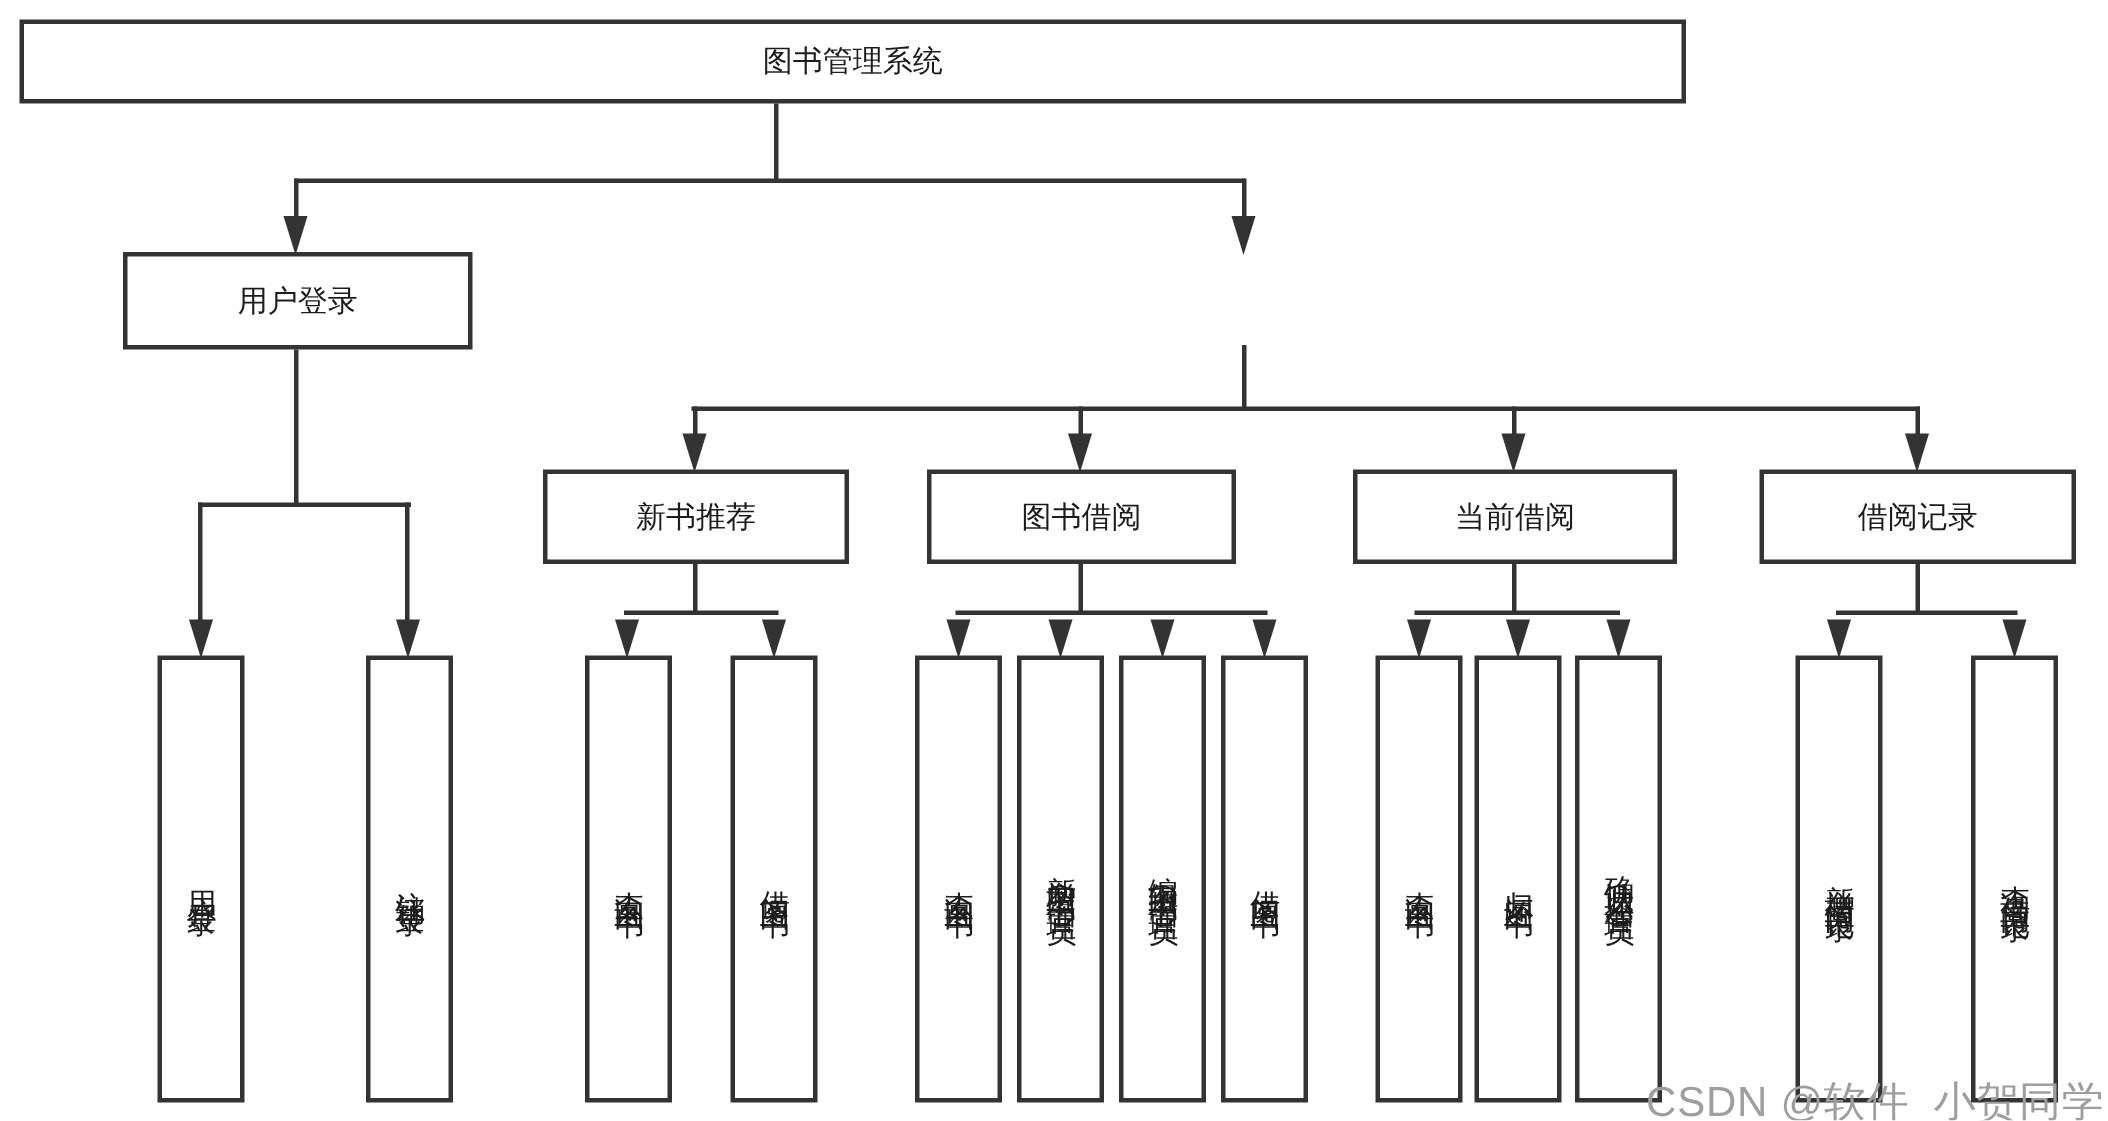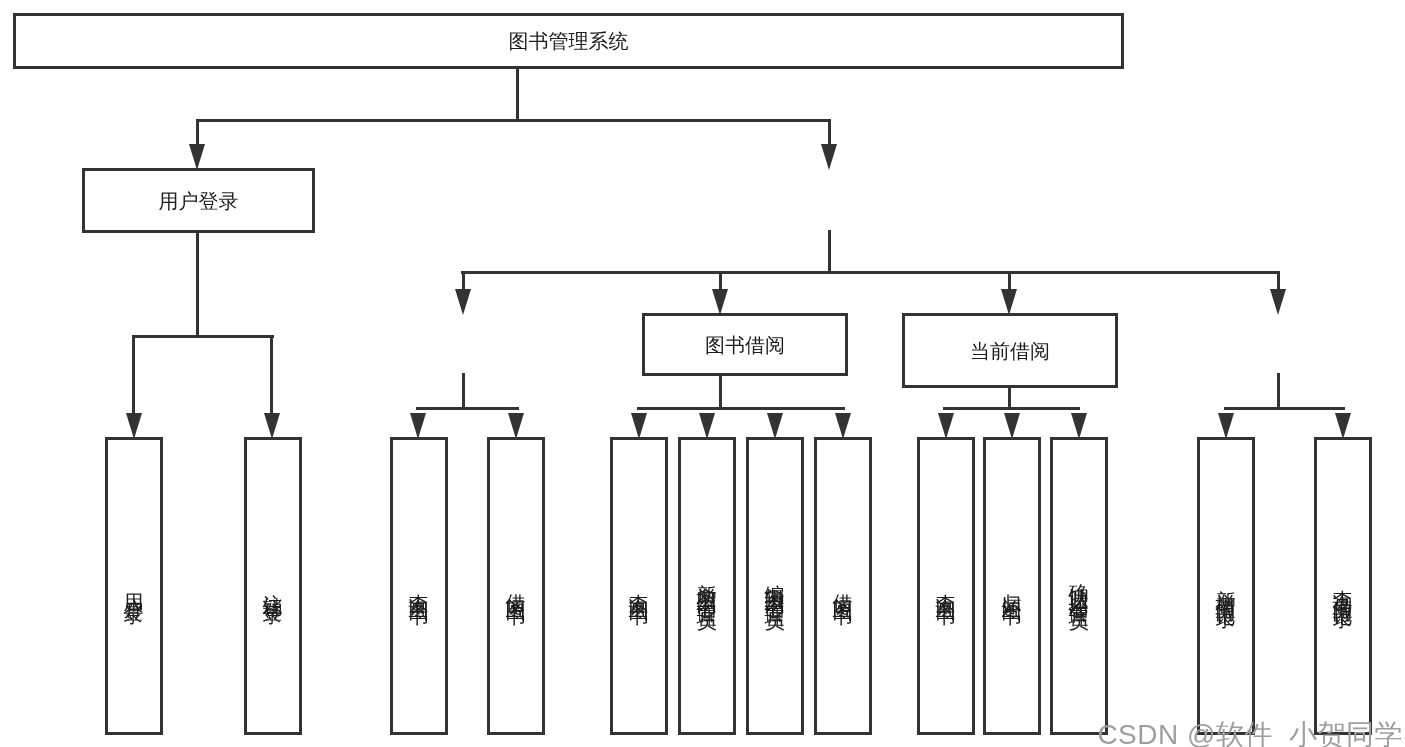--- a/index.html
+++ b/index.html
@@ -64,22 +64,24 @@
 </style>
 </head>
 <body>
 
 <div class="diagram">
 
   <div class="node" style="left:13px; top:13px; width:1111px; height:56px;">图书管理系统</div>
 
   <div class="node" style="left:82px; top:168px; width:233px; height:65px;">用户登录</div>
 
-  <div class="node" style="left:642px; top:313px; width:206px; height:63px;">图书借阅</div>
-  <div class="node" style="left:902px; top:313px; width:216px; height:75px;">当前借阅</div>
+  <div class="node" style="left:362px; top:313px; width:204px; height:63px;">新书推荐</div>
+  <div class="node" style="left:618px; top:313px; width:206px; height:63px;">图书借阅</div>
+  <div class="node" style="left:902px; top:313px; width:216px; height:63px;">当前借阅</div>
+  <div class="node" style="left:1173px; top:313px; width:211px; height:63px;">借阅记录</div>
 
   <div class="vnode" style="left:105px; top:437px; width:58px; height:298px;">用户登录</div>
   <div class="vnode" style="left:244px; top:437px; width:58px; height:298px;">注销登录</div>
 
   <div class="vnode" style="left:390px; top:437px; width:58px; height:298px;">查询图书</div>
   <div class="vnode" style="left:487px; top:437px; width:58px; height:298px;">借阅图书</div>
 
   <div class="vnode" style="left:610px; top:437px; width:58px; height:298px;">查询图书</div>
   <div class="vnode" style="left:678px; top:437px; width:58px; height:298px;">新增图书（管理员）</div>
   <div class="vnode" style="left:746px; top:437px; width:58px; height:298px;">编辑图书（管理员）</div>

